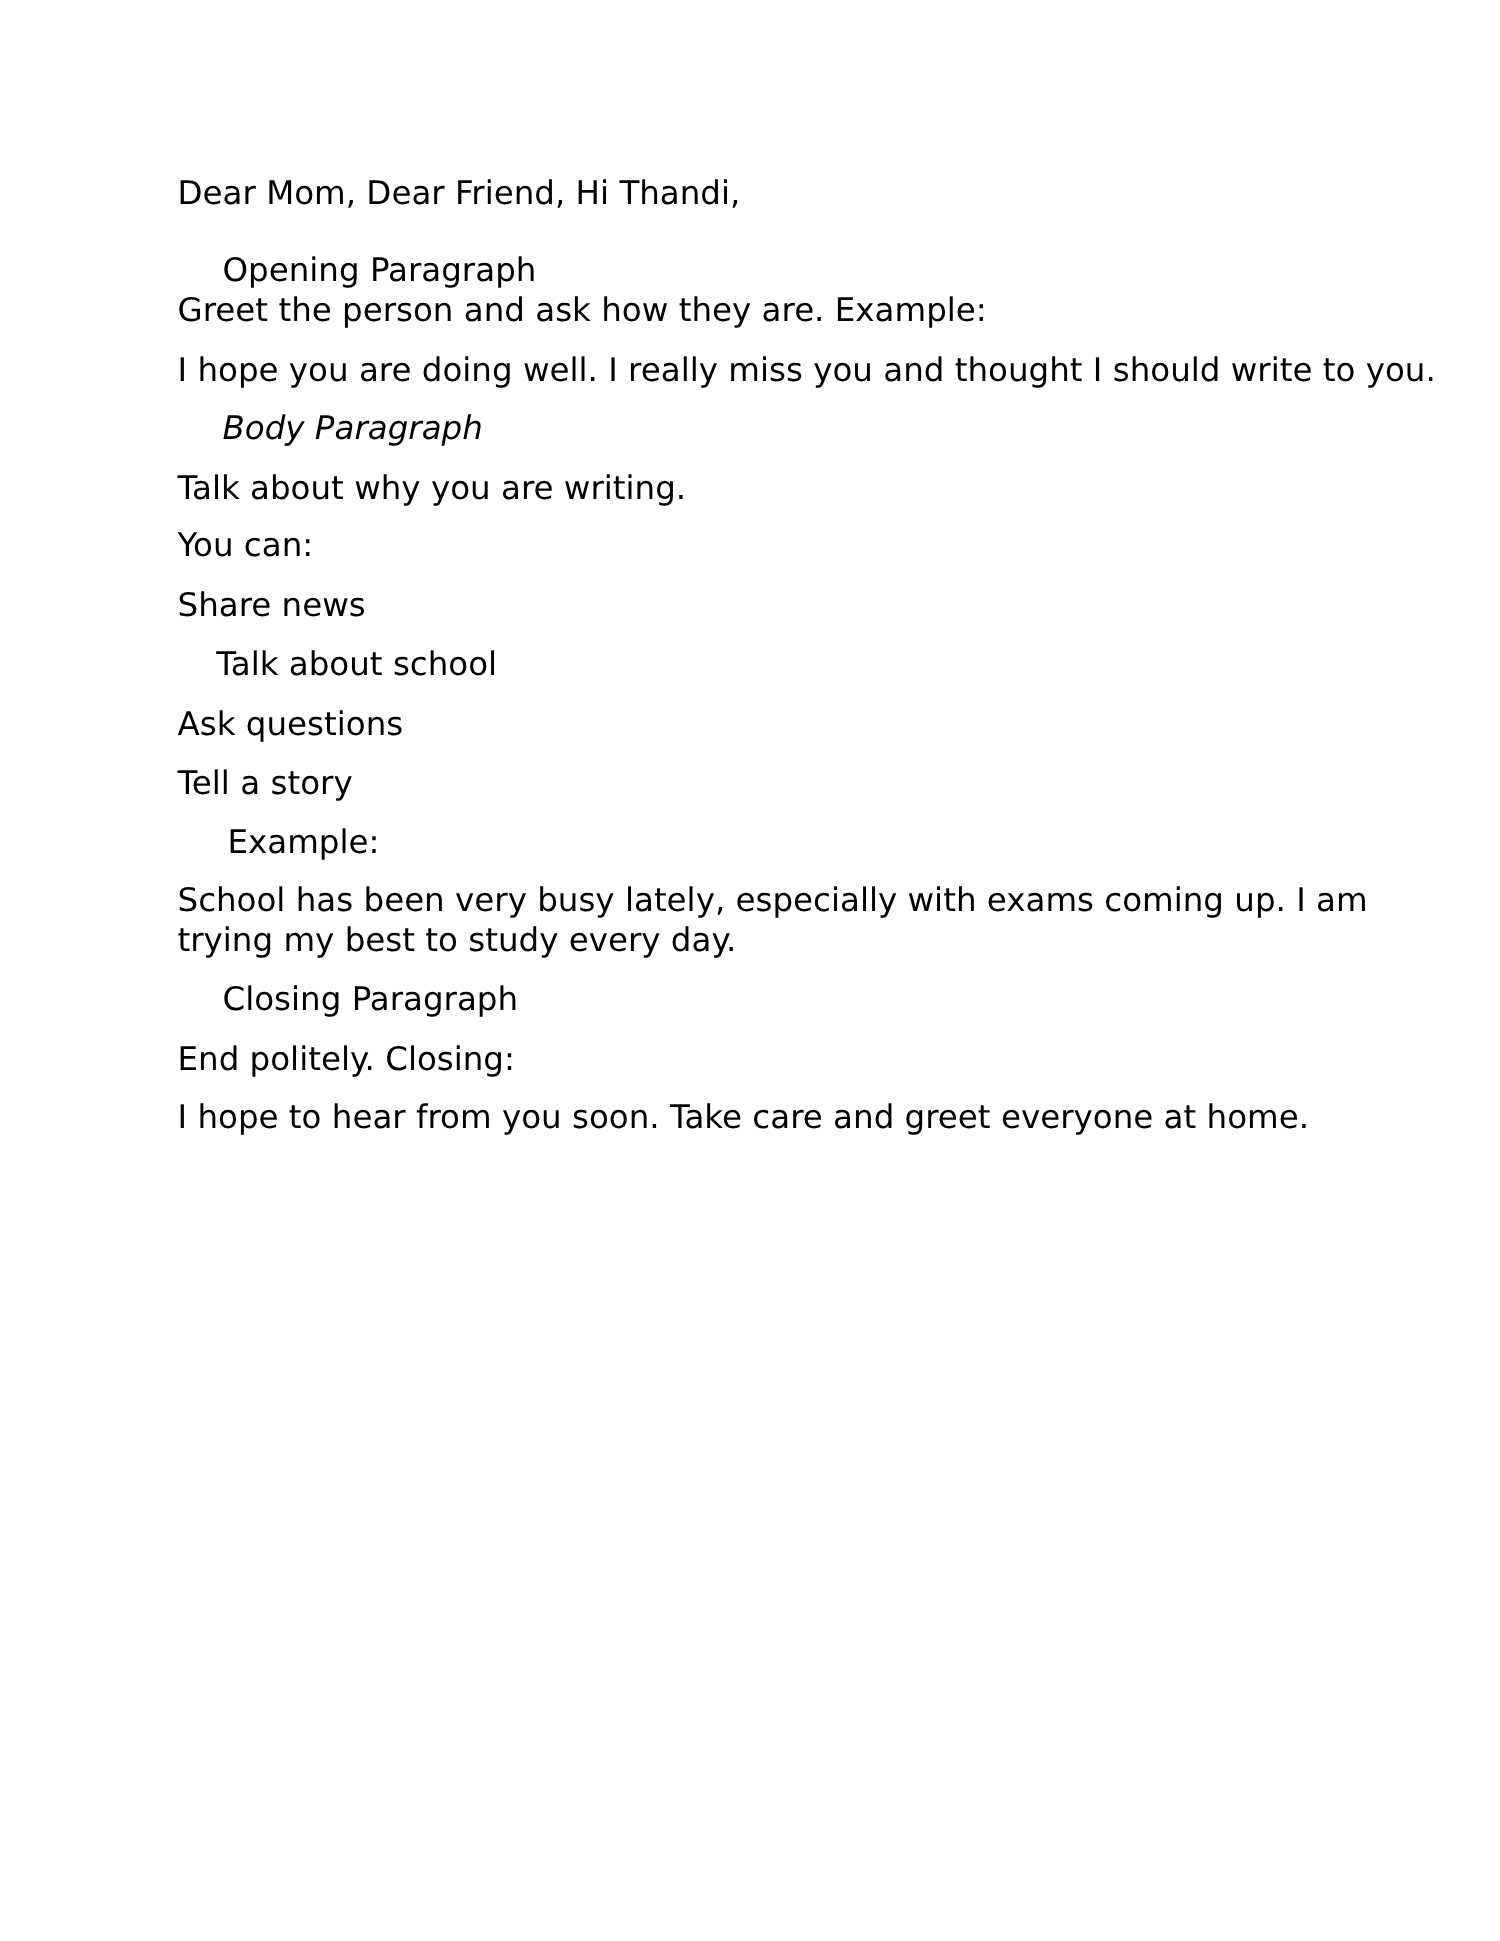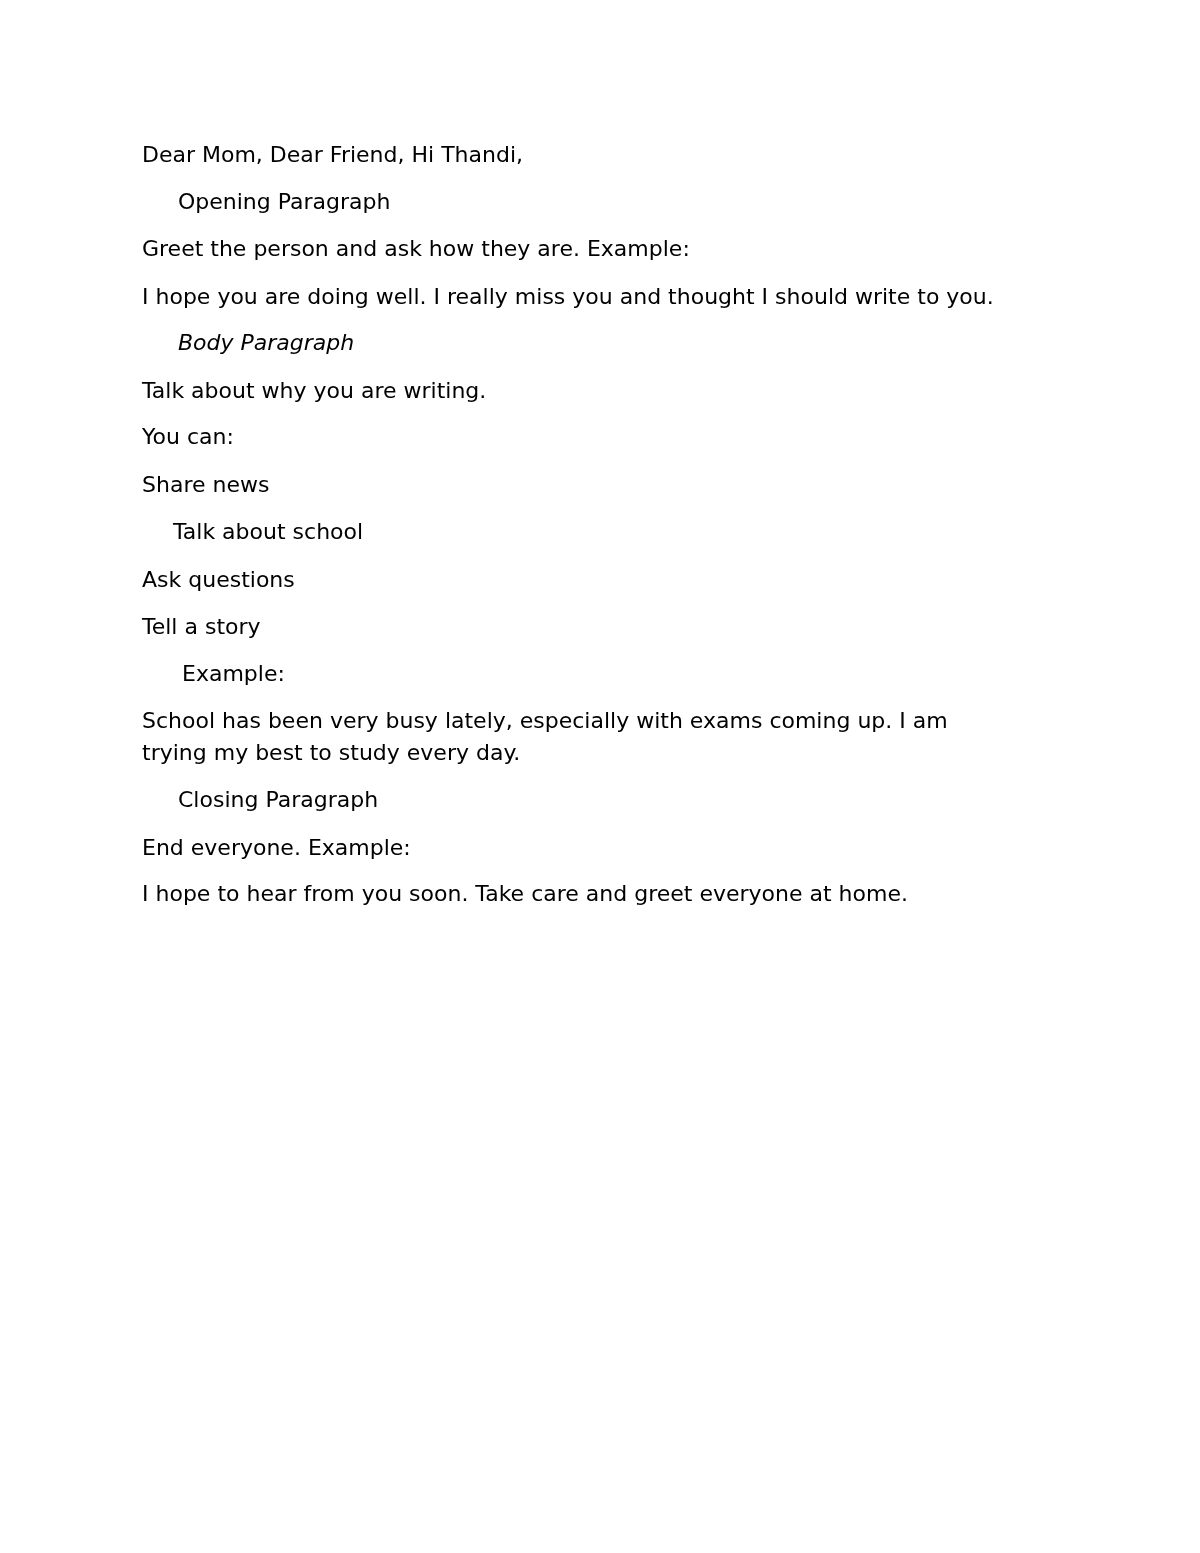--- a/index.html
+++ b/index.html
@@ -19,46 +19,46 @@
       position: absolute;
       left: 0;
       top: 0;
       width: 1200px;
       height: 1553px;
       background: #ffffff;
     }
     .line {
       position: absolute;
       left: 142px;
-      font-size: 22px;
+      font-size: 26px;
       line-height: 32px;
       white-space: nowrap;
       letter-spacing: 0;
     }
     .indent {
       left: 178px;
     }
   </style>
 </head>
 <body>
 
 <div class="page">
   <div class="line" style="top:139px;">Dear Mom, Dear Friend, Hi Thandi,</div>
 
-  <div class="line indent" style="top:186px;">Opening Paragraph</div>
+  <div class="line indent" style="top:201px;">Opening Paragraph</div>
   <div class="line" style="top:233px;">Greet the person and ask how they are. Example:</div>
   <div class="line" style="top:281px;">I hope you are doing well. I really miss you and thought I should write to you.</div>
 
   <div class="line indent" style="top:327px;font-style:italic;">Body Paragraph</div>
   <div class="line" style="top:375px;">Talk about why you are writing.</div>
   <div class="line" style="top:421px;">You can:</div>
   <div class="line" style="top:469px;">Share news</div>
   <div class="line" style="top:516px;margin-left:31px;">Talk about school</div>
   <div class="line" style="top:564px;">Ask questions</div>
   <div class="line" style="top:611px;">Tell a story</div>
   <div class="line" style="top:658px;margin-left:40px;">Example:</div>
   <div class="line" style="top:705px;text-align:right;">School has been very busy lately, especially with exams coming up. I am</div>
   <div class="line" style="top:737px;text-align:center;">trying my best to study every day.</div>
 
   <div class="line indent" style="top:784px;">Closing Paragraph</div>
-  <div class="line" style="top:832px;">End everyone. Example:</div>
+  <div class="line" style="top:832px;">End politely. Closing:</div>
   <div class="line" style="top:878px;">I hope to hear from you soon. Take care and greet everyone at home.</div>
 </div>
 
 </body></html>

